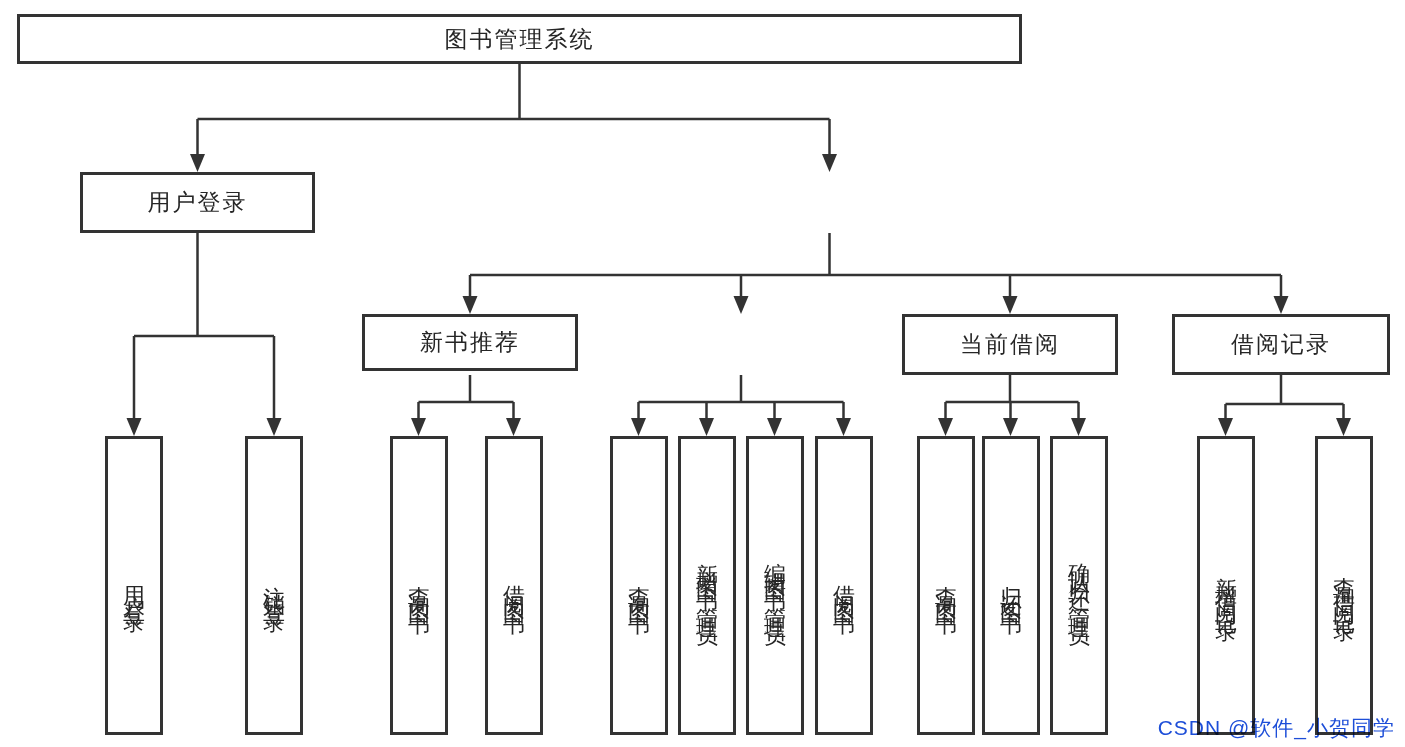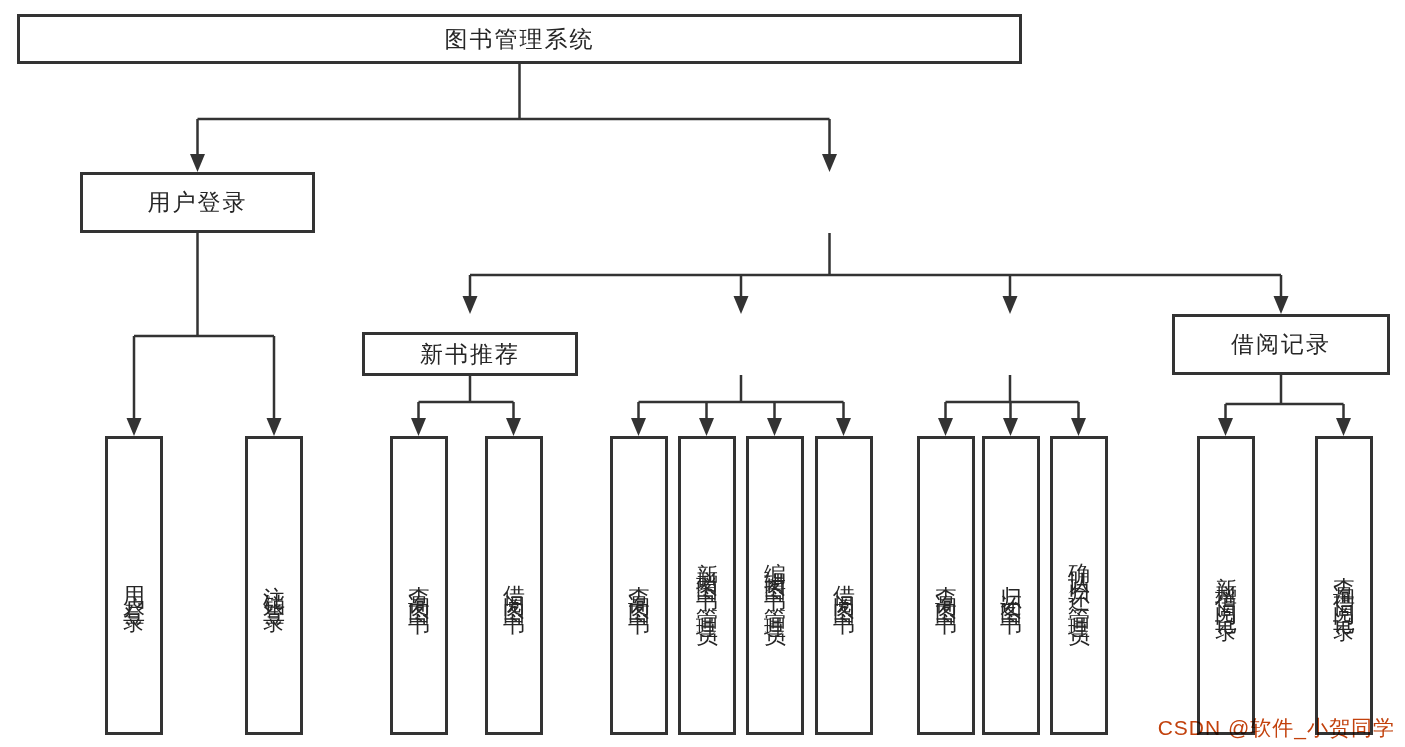--- a/index.html
+++ b/index.html
@@ -13,21 +13,21 @@
     border:3px solid #333333; color:#262626; z-index:2;
     display:flex; align-items:center; justify-content:center;
   }
   .box .lbl { font-size:23px; letter-spacing:2px; white-space:nowrap; }
   .leaf .vlbl {
     writing-mode:vertical-lr; text-orientation:mixed;
     font-size:22px; line-height:1.1; letter-spacing:9px; white-space:nowrap;
   }
   .watermark {
     position:absolute; right:10px; top:714px; z-index:5;
-    font-size:21px; letter-spacing:1px; color:#c2410c;
+    font-size:21px; letter-spacing:1px; color:#1d4ed8;
     mix-blend-mode:multiply; white-space:nowrap;
   }
 </style>
 </head>
 <body>
 
 <div class="canvas">
 
   <svg class="connectors" width="1405" height="747" viewBox="0 0 1405 747">
     <g stroke="#333333" stroke-width="2.5" fill="none">
@@ -70,22 +70,25 @@
   </svg>
 
   <div class="box" style="left:17px;top:14px;width:1005px;height:50px">
     <span class="lbl">图书管理系统</span>
   </div>
 
   <div class="box" style="left:80px;top:172px;width:235px;height:61px">
     <span class="lbl">用户登录</span>
   </div>
 
-  <div class="box" style="left:362px;top:332px;width:216px;height:44px">
+  <div class="box" style="left:362px;top:314px;width:216px;height:57px">
     <span class="lbl">新书推荐</span>
+  </div>
+  <div class="box" style="left:902px;top:314px;width:216px;height:61px">
+    <span class="lbl">当前借阅</span>
   </div>
   <div class="box" style="left:1172px;top:314px;width:218px;height:61px">
     <span class="lbl">借阅记录</span>
   </div>
 
   <div class="box leaf" style="left:105px;top:436px;width:58px;height:299px">
     <span class="vlbl">用户登录</span>
   </div>
   <div class="box leaf" style="left:245px;top:436px;width:58px;height:299px">
     <span class="vlbl">注销登录</span>

